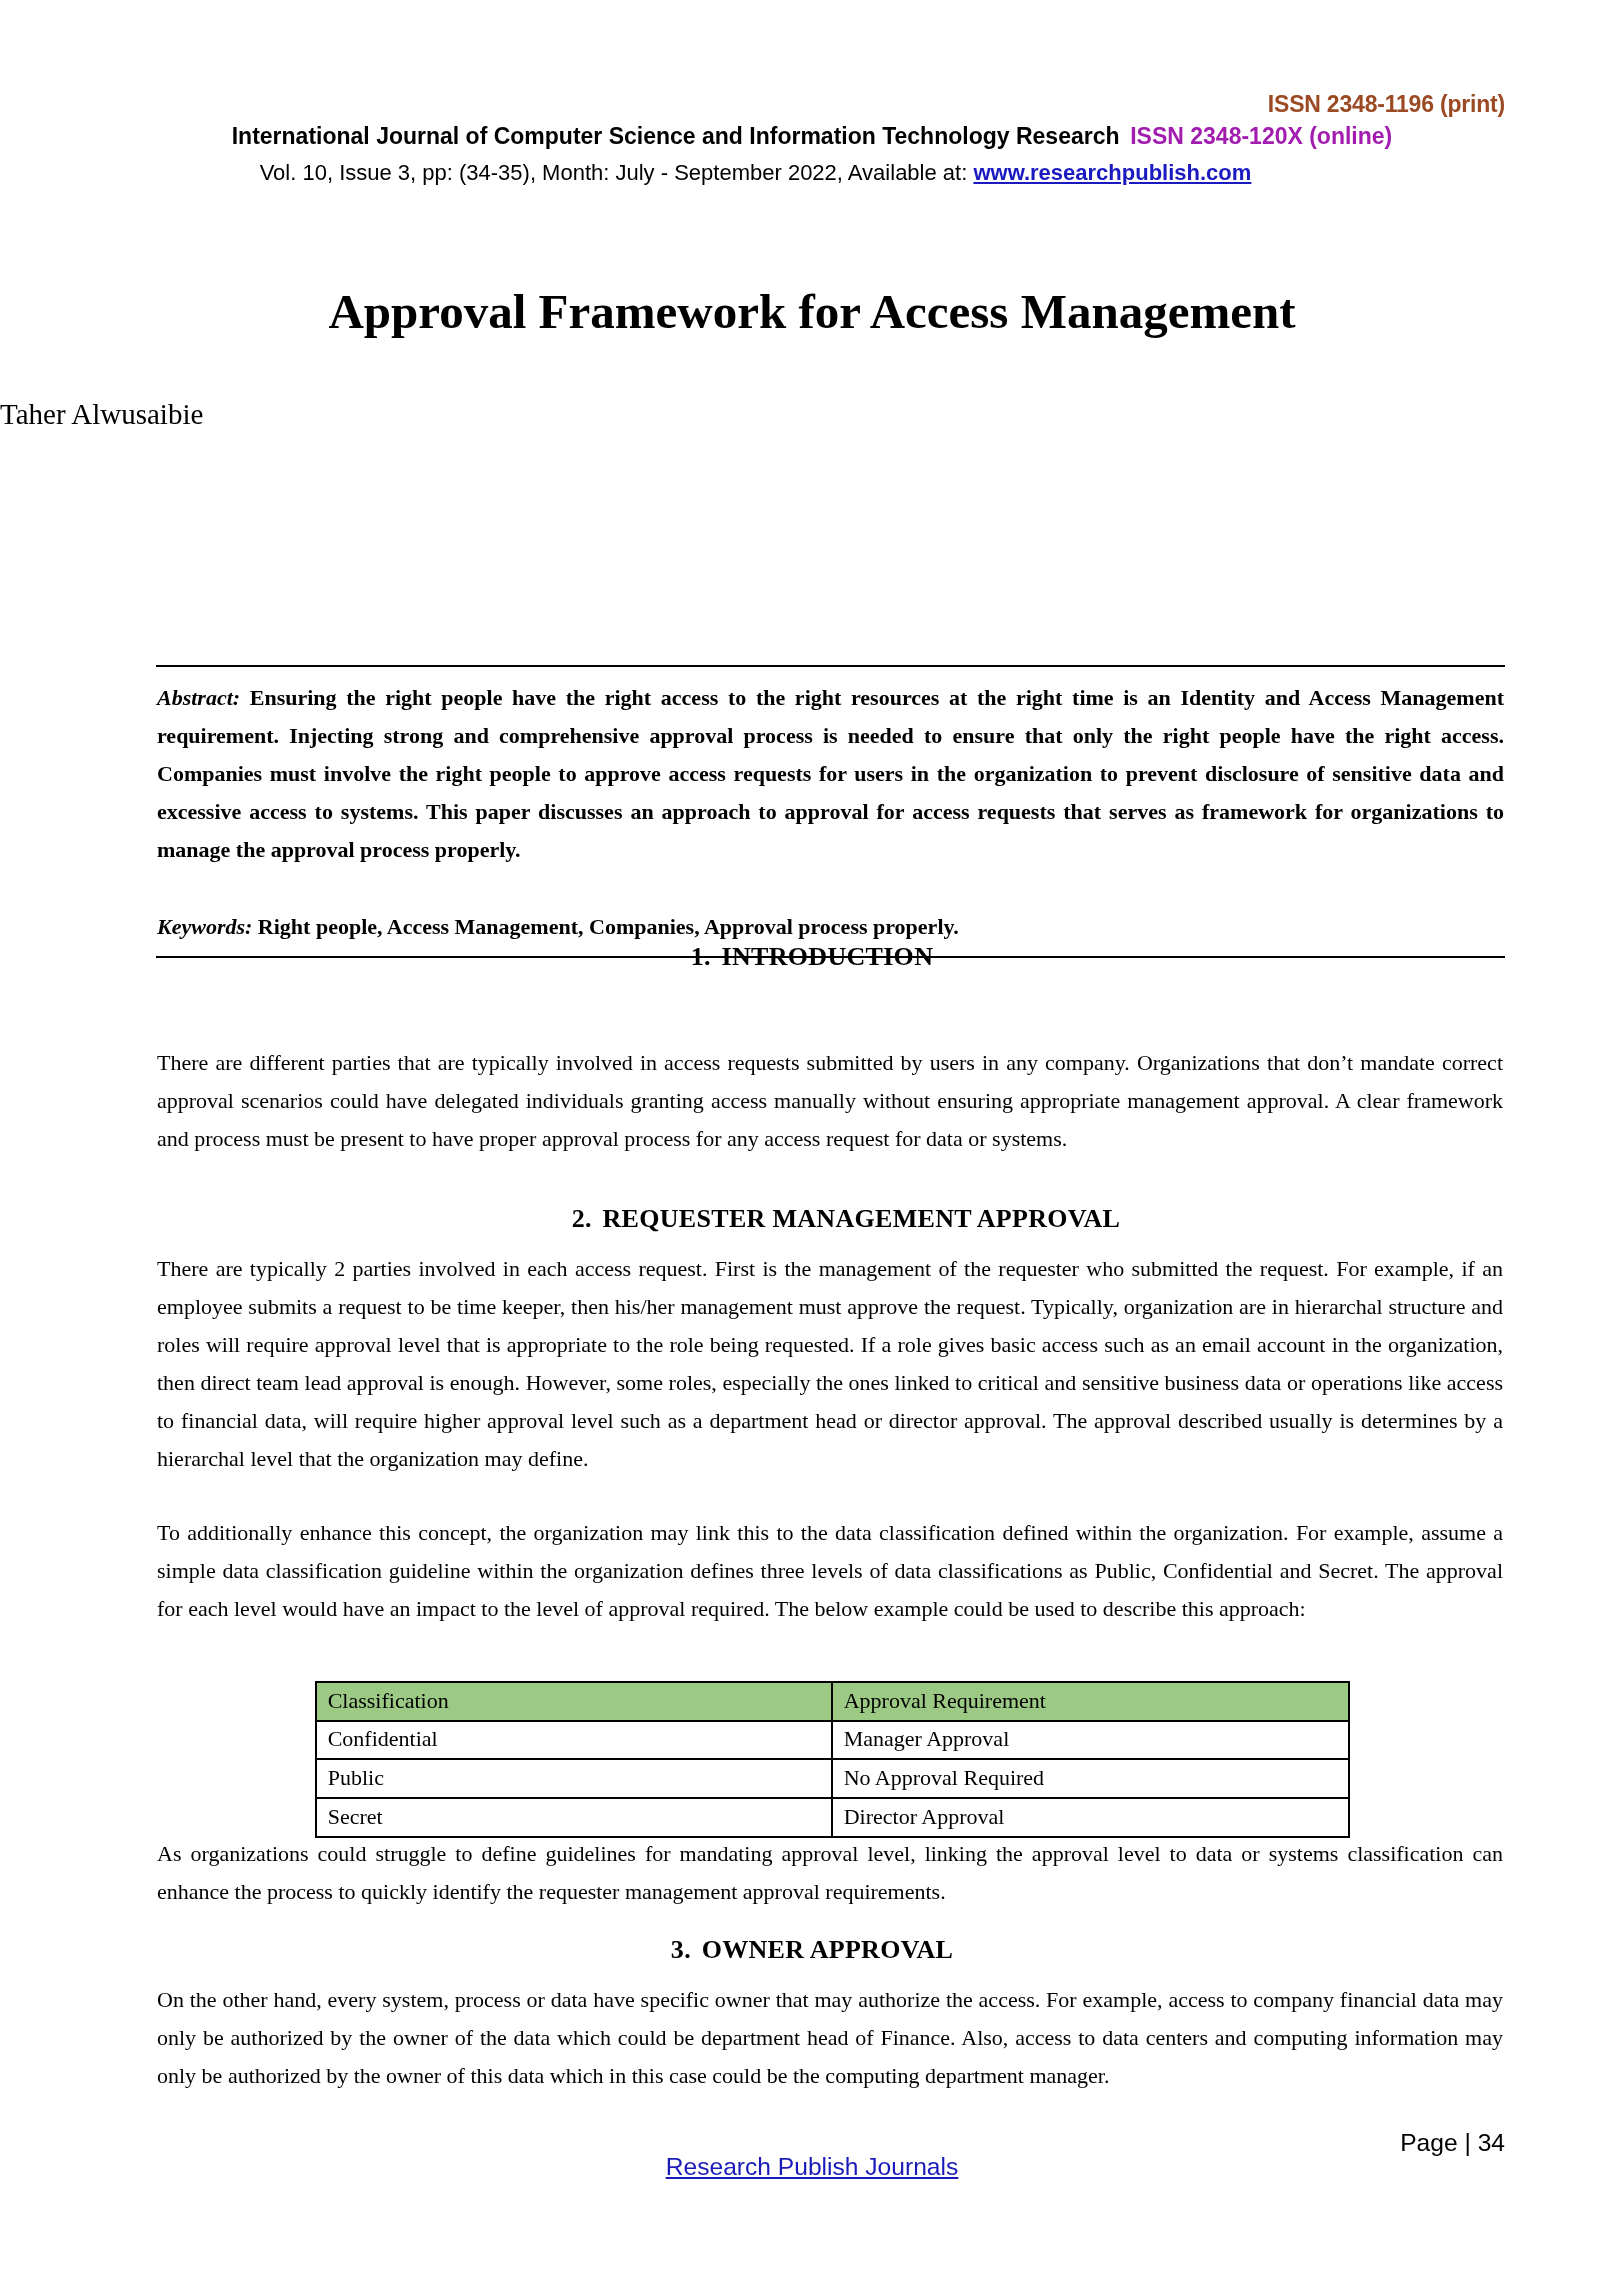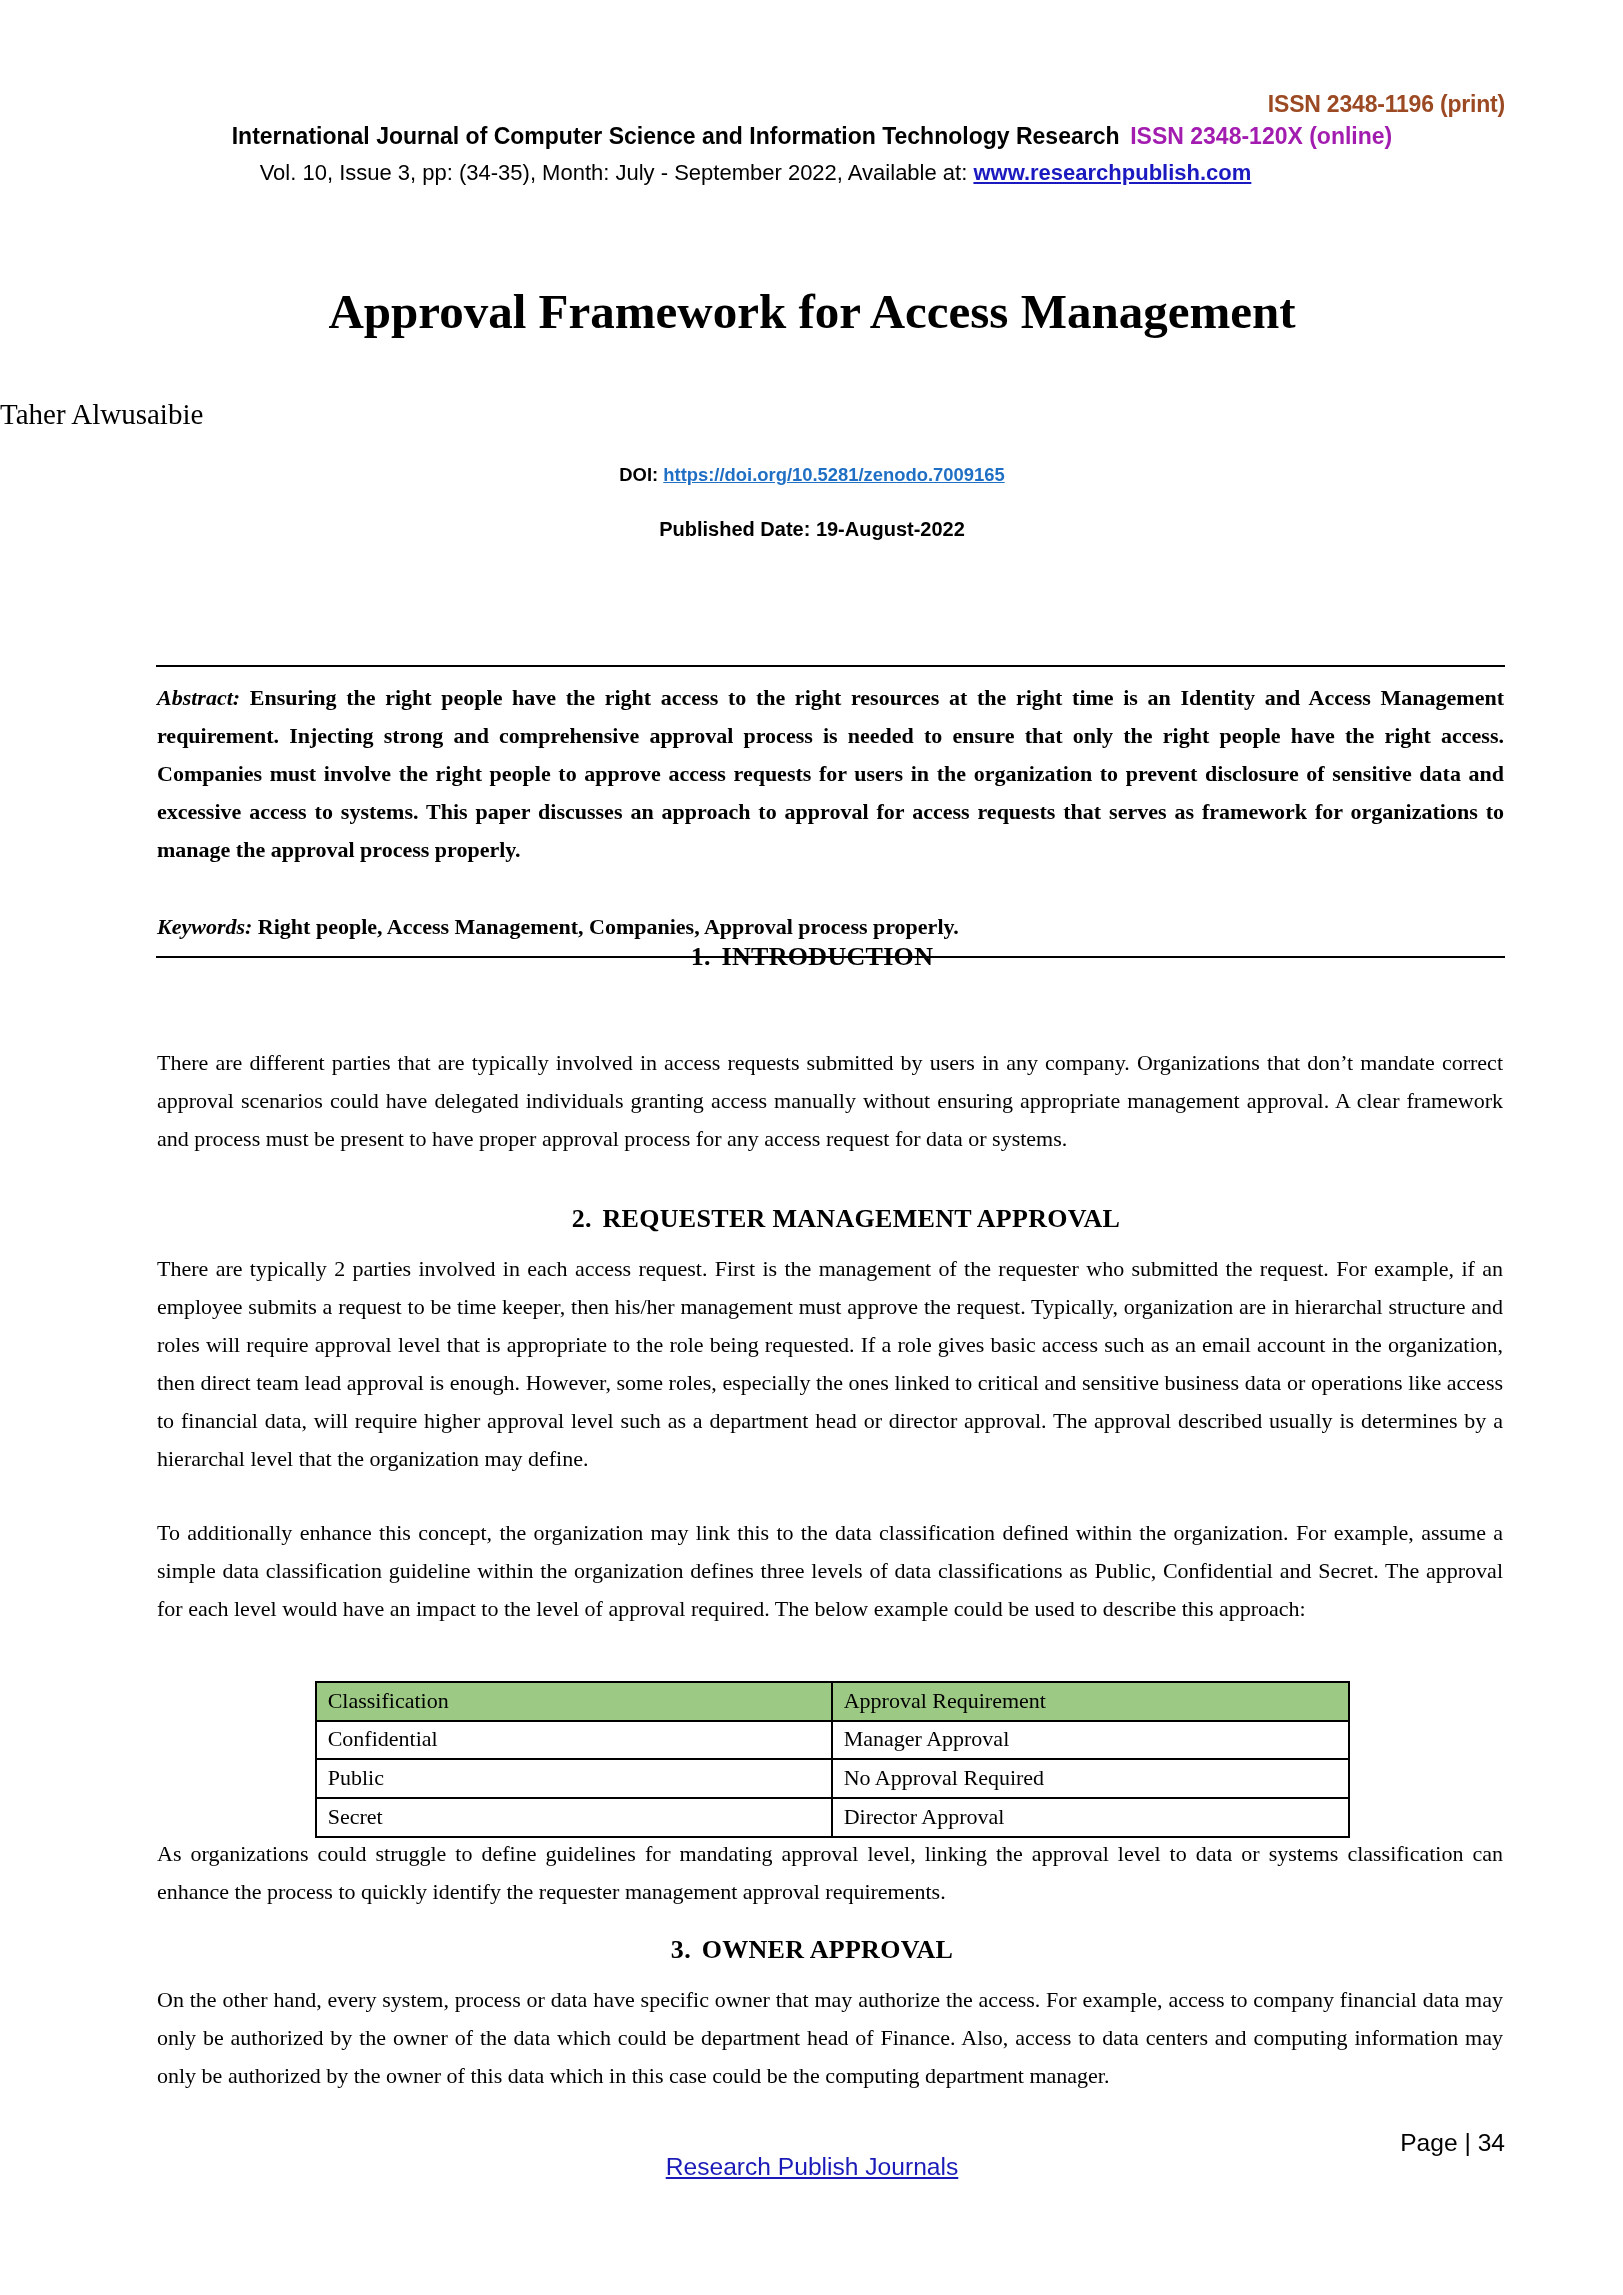--- a/index.html
+++ b/index.html
@@ -248,24 +248,20 @@
     <div class="mast-line2">
       <span class="jtitle">International Journal of Computer Science and Information Technology Research</span><span class="issn-online">ISSN 2348-120X (online)</span>
     </div>
     <div class="mast-line3">
       <span>Vol. 10, Issue 3, pp: (34-35), Month: July - September 2022, Available at: </span><a class="mast-link" href="#">www.researchpublish.com</a>
     </div>
   </div>
 
   <div class="doc-title">Approval Framework for Access Management</div>
   <div class="doc-author">Taher Alwusaibie</div>
-  <div class="doc-doi">
-    <span>DOI: </span><a class="doi-link" href="#">https://doi.org/10.5281/zenodo.7009165</a>
-  </div>
-  <div class="doc-pubdate">Published Date: 19-August-2022</div>
 
   <div class="rule rule-top"></div>
   <div class="abstract-block">
     <span class="lbl">Abstract:</span><span> Ensuring the right people have the right access to the right resources at the right time is an Identity and Access Management requirement. Injecting strong and comprehensive approval process is needed to ensure that only the right people have the right access. Companies must involve the right people to approve access requests for users in the organization to prevent disclosure of sensitive data and excessive access to systems. This paper discusses an approach to approval for access requests that serves as framework for organizations to manage the approval process properly.</span>
   </div>
   <div class="keywords-block">
     <span class="lbl">Keywords:</span><span> Right people, Access Management, Companies, Approval process properly.</span>
   </div>
   <div class="rule rule-bottom"></div>
 

